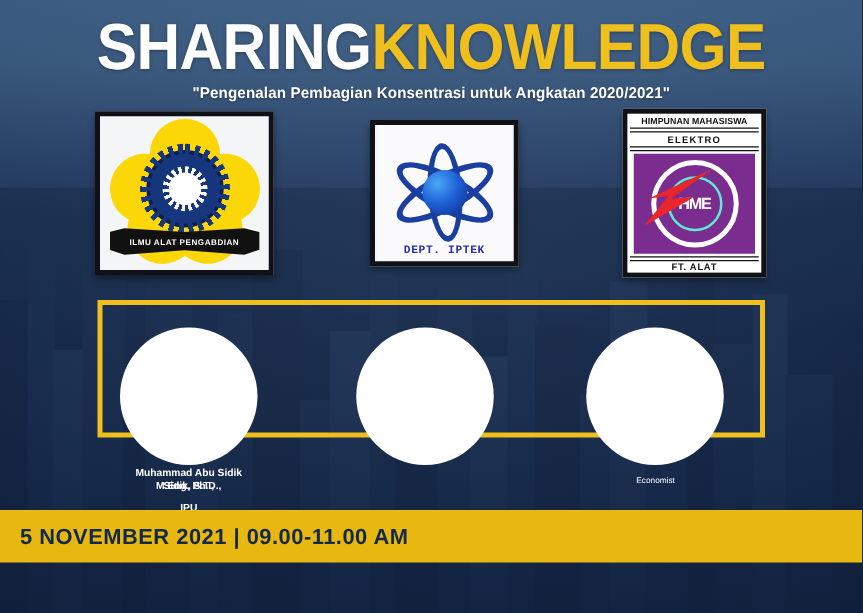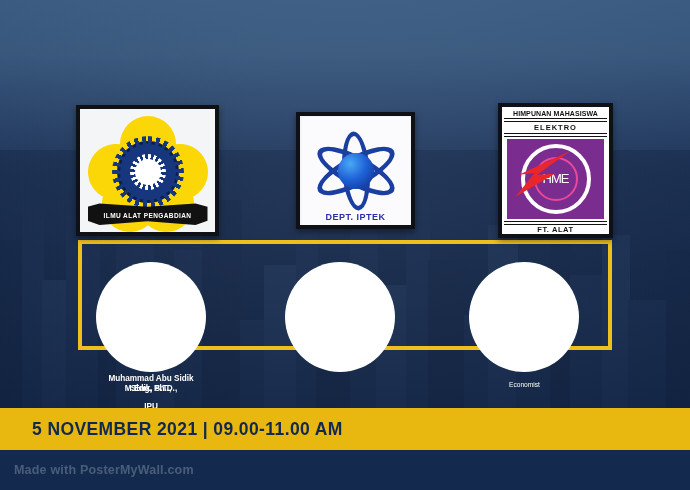--- a/index.html
+++ b/index.html
@@ -35,21 +35,21 @@
   .title .w2{color:#efc01d;}
   .subtitle{
     margin-top:1px;color:#ffffff;font-size:12.5px;font-weight:bold;
     letter-spacing:.1px;white-space:nowrap;transform:scaleX(0.97);
     text-shadow:0 1px 2px rgba(0,0,0,.4);
   }
 
   
   .logos{position:absolute;top:86px;left:0;right:0;height:136px;z-index:6;}
   .logo-card{position:absolute;background:#f4f5f7;border:4px solid #0f1116;
-    box-shadow:0 3px 6px rgba(0,0,0,.4);display:flex;align-items:flex-end;justify-content:center;overflow:hidden;margin-top:16px;}
+    box-shadow:0 3px 6px rgba(0,0,0,.4);display:flex;align-items:flex-start;justify-content:center;overflow:hidden;}
   .logo1{left:76px;top:3px;width:143px;height:131px;}
   .logo2{left:296px;top:10px;width:119px;height:117px;}
   .logo3{left:498px;top:1px;width:115px;height:135px;background:#ffffff;}
 
   
   .unsri{position:relative;width:128px;height:118px;}
   .petal{position:absolute;width:56px;height:56px;background:#fcd707;border-radius:50% 50% 50% 6px;}
   .p1{left:36px;top:2px;transform:rotate(-45deg);}
   .p2{left:4px;top:30px;transform:rotate(-117deg);}
   .p3{left:68px;top:30px;transform:rotate(27deg);}
@@ -72,34 +72,34 @@
   .iptek{position:relative;width:108px;height:108px;background:#fbfbfd;display:flex;align-items:center;justify-content:center;}
   .atom{position:relative;width:92px;height:74px;}
   .orb{position:absolute;left:50%;top:50%;width:86px;height:30px;margin:-15px 0 0 -43px;
     border:5px solid #1a3fa0;border-radius:50%;}
   .o1{transform:rotate(28deg);}
   .o2{transform:rotate(-28deg);}
   .o3{transform:rotate(86deg) scale(.92);}
   .nucleus{position:absolute;left:50%;top:50%;width:36px;height:36px;margin:-18px 0 0 -18px;border-radius:50%;
     background:radial-gradient(circle at 34% 30%,#4aa8f5 0%,#1f63d8 45%,#0c2a86 100%);}
   .iptek-txt{position:absolute;bottom:3px;left:0;right:0;text-align:center;color:#2b2fa8;
-    font-size:9px;font-weight:bold;letter-spacing:.5px;}
+    font-size:9px;font-weight:bold;letter-spacing:.5px;font-family:Liberation Mono, monospace;}
 
   
   .hme{position:relative;width:107px;height:127px;background:#fff;display:flex;flex-direction:column;align-items:center;}
   .hme-t1{font-size:7px;font-weight:bold;color:#111;letter-spacing:.1px;margin-top:3px;}
   .hme-t2{font-size:7.5px;font-weight:bold;color:#111;letter-spacing:1px;}
   .hme-rule{width:96%;height:4px;border-top:1.5px solid #111;border-bottom:1.5px solid #111;margin:1px 0;}
   .hme-body{position:relative;width:97px;height:84px;background:#7b2c8f;margin-top:1px;
     display:flex;align-items:center;justify-content:center;}
   .cog{position:relative;width:70px;height:70px;border-radius:50%;border:4px solid #fff;}
   .cog:before{content:"";position:absolute;inset:-7px;border-radius:50%;
     background:repeating-conic-gradient(#ffffff 0deg 6deg, transparent 6deg 14deg);z-index:-1;}
-  .cog-in{position:absolute;inset:9px;border-radius:50%;border:2px solid #ec4899;
-    display:flex;align-items:center;justify-content:center;color:#fff;font-size:13px;font-weight:normal;letter-spacing:-1px;}
+  .cog-in{position:absolute;inset:9px;border-radius:50%;border:2px solid #5eead4;
+    display:flex;align-items:center;justify-content:center;color:#fff;font-size:13px;font-weight:bold;letter-spacing:-1px;}
   .bolt{position:absolute;left:6px;top:12px;width:60px;height:46px;
     background:#e8262b;clip-path:polygon(96% 0,40% 52%,70% 50%,4% 100%,36% 48%,10% 52%);}
   .hme-b{width:96%;height:4px;border-top:1.5px solid #111;border-bottom:1.5px solid #111;margin-top:2px;}
   .hme-t3{font-size:7.5px;font-weight:bold;color:#111;letter-spacing:.6px;}
 
   
   .spk-frame{position:absolute;left:78px;top:240px;width:534px;height:110px;
     border:4px solid #efc01d;z-index:3;}
   .spk-banner{position:absolute;left:212px;top:225px;width:243px;height:33px;background:#efc01d;z-index:5;
     display:flex;align-items:center;justify-content:center;}
@@ -119,21 +119,21 @@
   .nm.b{left:268px;width:145px;top:8px;}
   .nm.c{left:452px;width:145px;top:5px;}
   .nm.a .stack{position:relative;height:11px;}
   .nm.a .stack .s1{position:absolute;left:0;right:0;}
   .nm.a .stack .s2{position:absolute;left:0;right:0;}
   .ipu{position:absolute;left:76px;width:150px;top:28px;text-align:center;color:#ffffff;font-size:8.2px;font-weight:bold;}
 
   
   .date-bar{position:absolute;left:0;right:0;top:408px;height:42px;background:#e8b710;z-index:8;
     display:flex;align-items:center;}
-  .date-bar span{color:#12294e;font-weight:bold;font-size:17.5px;letter-spacing:.4px;margin-left:32px;}
+  .date-bar span{color:#12294e;font-weight:bold;font-size:17.5px;letter-spacing:.4px;margin-left:16px;}
   .footer{position:absolute;left:0;right:0;top:450px;bottom:0;z-index:8;
     background:#13294d;display:flex;align-items:center;}
   .footer .wm{margin-left:14px;color:rgba(200,212,230,.30);font-size:12.5px;font-weight:bold;letter-spacing:.2px;}
 </style>
 </head>
 <body>
 
 <div class="poster">
 
   <div class="bg-base"></div>
@@ -162,20 +162,24 @@
     <div class="bld d" style="left:550px;width:22px;height:285px;"></div>
     <div class="bld" style="left:570px;width:34px;height:215px;"></div>
     <div class="bld l" style="left:602px;width:28px;height:255px;"></div>
     <div class="bld" style="left:628px;width:40px;height:190px;"></div>
     <div class="bld d" style="left:666px;width:30px;height:240px;"></div>
     <div class="city-veil"></div>
   </div>
 
   <div class="vignette"></div>
 
+  <div class="title-wrap">
+    <div class="title"><span class="w1">SHARING</span><span class="w2">KNOWLEDGE</span></div>
+    <div class="subtitle">"Pengenalan Pembagian Konsentrasi untuk Angkatan 2020/2021"</div>
+  </div>
 
   <div class="logos">
 
     <div class="logo-card logo1">
       <div class="unsri">
         <div class="petal p1"></div>
           <div class="petal p2"></div>
           <div class="petal p3"></div>
         <div class="petal p4"></div>
           <div class="petal p5"></div>
@@ -239,17 +243,14 @@
 
     <div class="nm c">
       <div class="r">Economist</div>
     </div>
   </div>
 
   <div class="date-bar">
     <span>5 NOVEMBER 2021 | 09.00-11.00 AM</span>
   </div>
 
-  <div class="footer">
-    <span class="wm">Made with PosterMyWall.com</span>
-  </div>
 
 </div>
 
 </body></html>

